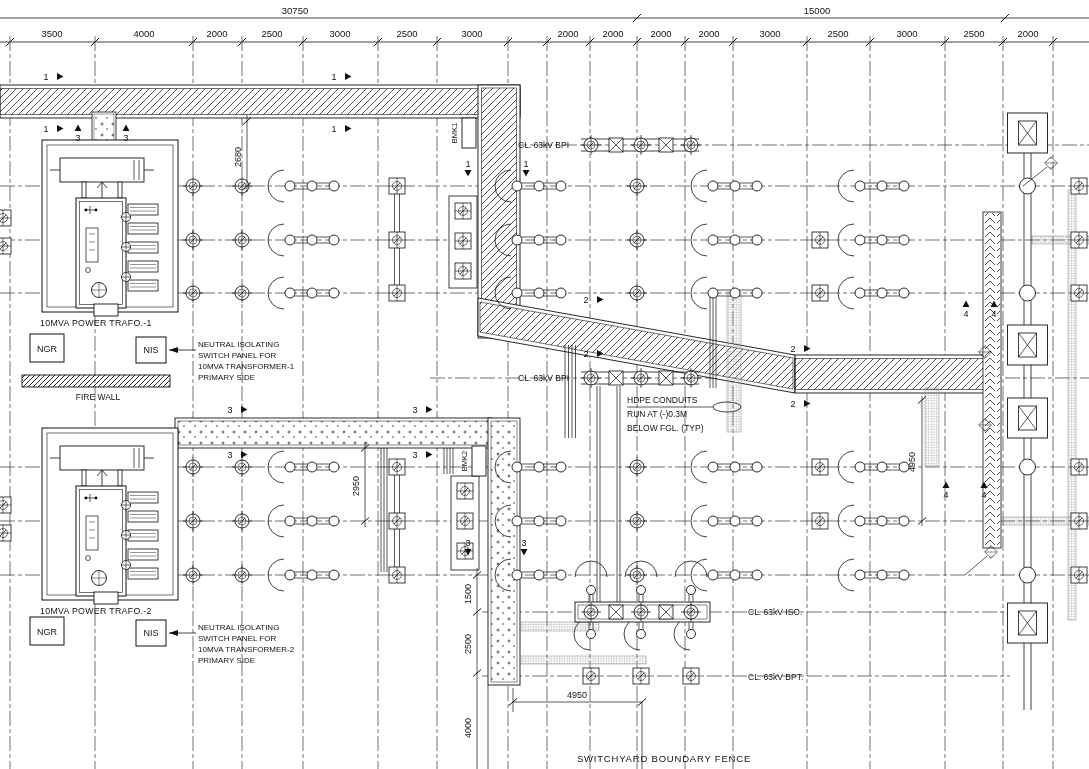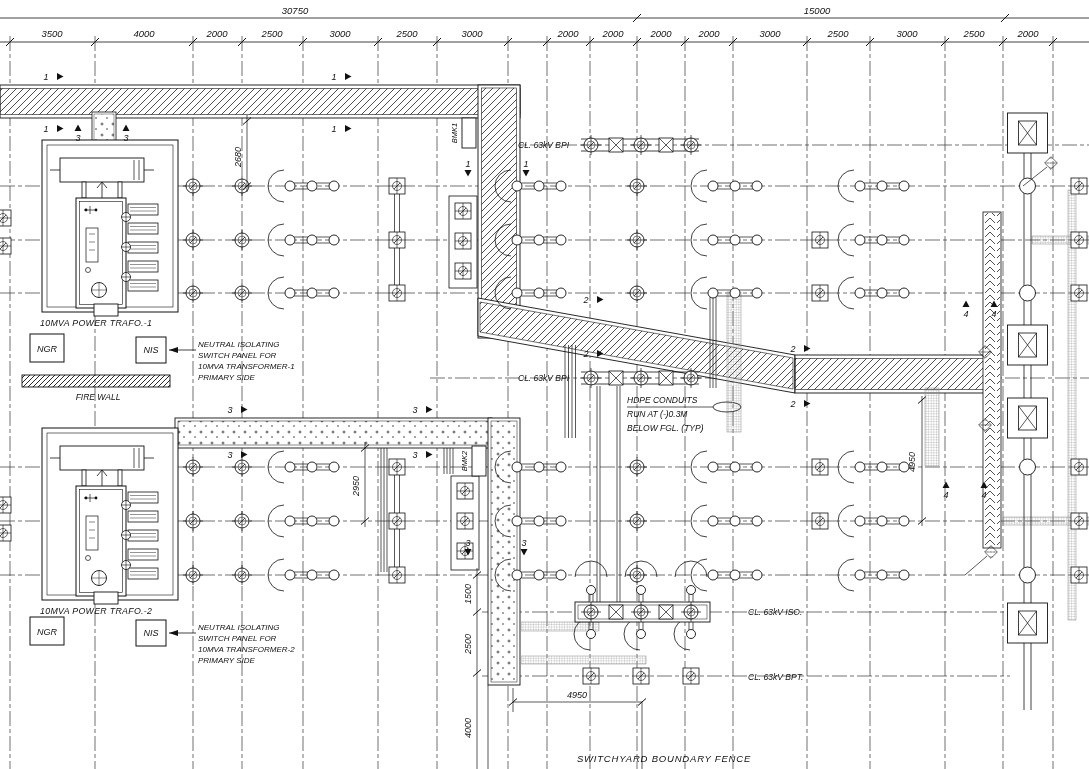--- a/index.html
+++ b/index.html
@@ -1,16 +1,16 @@
 <!DOCTYPE html>
 <html><head>
 <meta charset="utf-8">
 <style>
   html,body{margin:0;padding:0;background:#fff;}
-  .stage{position:relative;width:1089px;height:769px;background:#fff;overflow:hidden;font-style:italic;}
+  .stage{position:relative;width:1089px;height:769px;background:#fff;overflow:hidden;}
   svg{display:block;}
   svg text{font-family:"Liberation Sans","DejaVu Sans",sans-serif;fill:#111;}
   .dimtxt{font-size:9.5px;}
   .dimv{font-size:9px;}
   .lbl{font-size:8.8px;letter-spacing:.3px;}
   .sm{font-size:8.5px;}
   .note{font-size:8px;}
   .mk{font-size:9px;}
   .bmk{font-size:7.5px;}
   .fence{font-size:9.5px;letter-spacing:.8px;}

